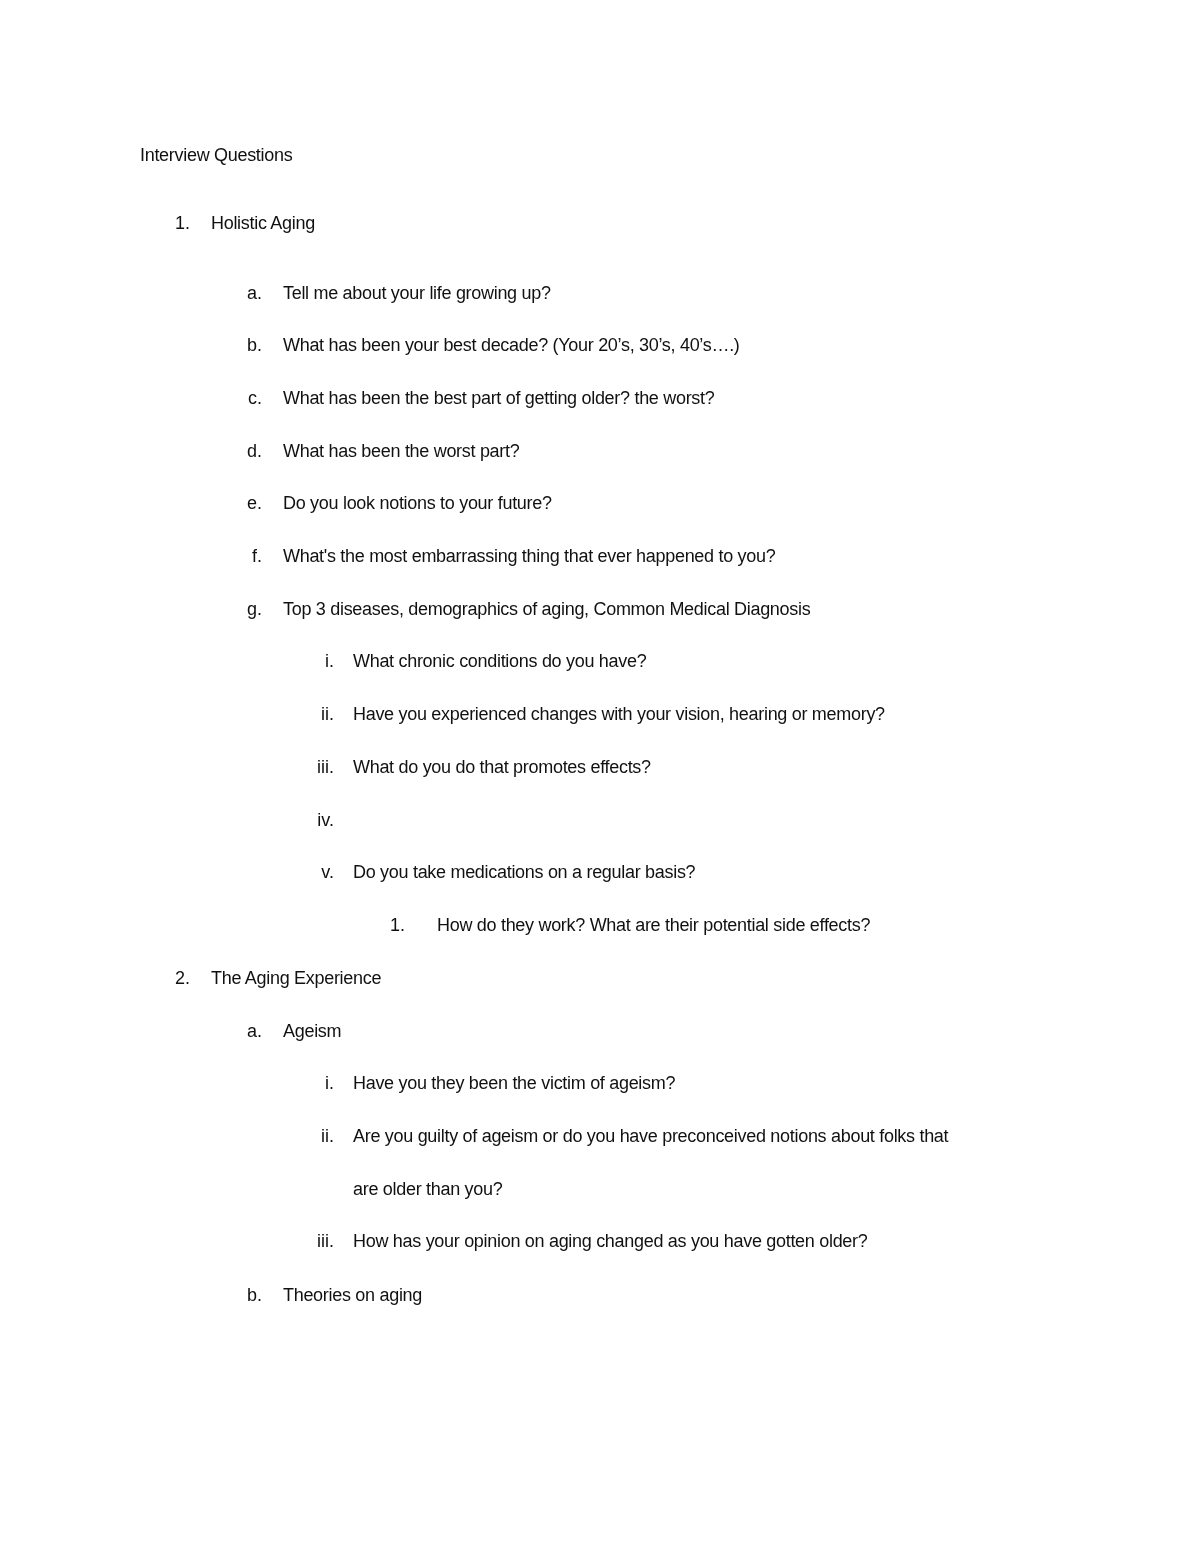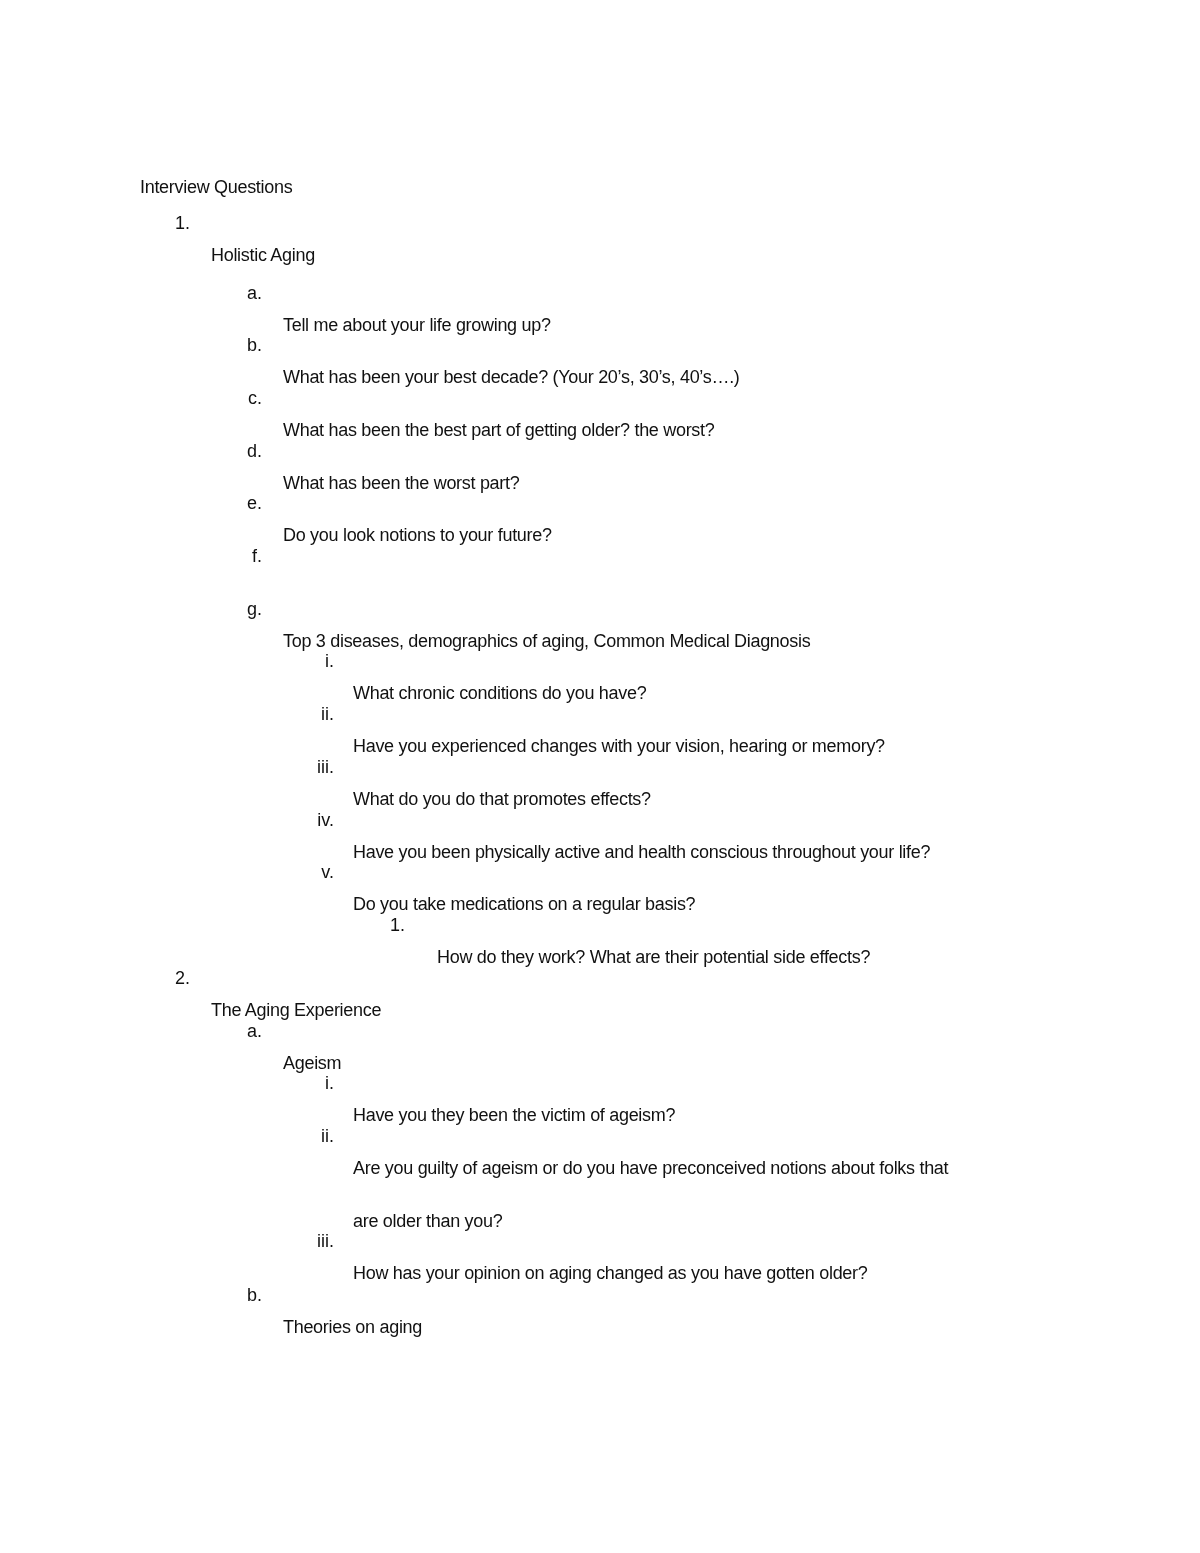--- a/index.html
+++ b/index.html
@@ -1,20 +1,20 @@
 <!DOCTYPE html>
 <html><head>
 <meta charset="utf-8">
 <style>
   html, body { margin: 0; padding: 0; background: #ffffff; }
   body { width: 1200px; height: 1553px; position: relative; overflow: hidden;
          font-family: "Liberation Sans", "DejaVu Sans", sans-serif; color: #111111; }
   .page { position: absolute; left: 0; top: 0; width: 1200px; height: 1553px; background: #ffffff; }
   .line { position: absolute; font-size: 18px; line-height: 22px; white-space: nowrap;
-          letter-spacing: -0.3px; transform: translateY(-11px); margin-top: 32px; }
+          letter-spacing: -0.3px; transform: translateY(-11px); }
   .marker { position: absolute; font-size: 18px; line-height: 22px; white-space: nowrap;
             text-align: right; width: 40px; transform: translateY(-11px); }
   .title { left: 140px; }
 </style>
 </head>
 <body>
 
 <div class="page">
 
   <div class="line title" style="top:155px">Interview Questions</div>
@@ -31,35 +31,35 @@
   <div class="marker" style="left:222px; top:398px">c.</div>
   <div class="line" style="left:283px; top:398px">What has been the best part of getting older?  the worst?</div>
 
   <div class="marker" style="left:222px; top:451px">d.</div>
   <div class="line" style="left:283px; top:451px">What has been the worst part?</div>
 
   <div class="marker" style="left:222px; top:503px">e.</div>
   <div class="line" style="left:283px; top:503px">Do you look notions to your future?</div>
 
   <div class="marker" style="left:222px; top:556px">f.</div>
+  <div class="line" style="left:283px; top:556px">What's the most embarrassing thing that ever happened to you?</div>
 
   <div class="marker" style="left:222px; top:609px">g.</div>
   <div class="line" style="left:283px; top:609px">Top 3 diseases, demographics of aging, Common Medical Diagnosis</div>
 
   <div class="marker" style="left:294px; top:661px">i.</div>
   <div class="line" style="left:353px; top:661px">What chronic conditions do you have?</div>
 
   <div class="marker" style="left:294px; top:714px">ii.</div>
   <div class="line" style="left:353px; top:714px">Have you experienced changes with your vision, hearing or memory?</div>
 
   <div class="marker" style="left:294px; top:767px">iii.</div>
   <div class="line" style="left:353px; top:767px">What do you do that promotes effects?</div>
 
   <div class="marker" style="left:294px; top:820px">iv.</div>
-  <div class="line" style="left:353px; top:820px">Have you been physically active and health conscious throughout your life?</div>
 
   <div class="marker" style="left:294px; top:872px">v.</div>
   <div class="line" style="left:353px; top:872px">Do you take medications on a regular basis?</div>
 
   <div class="marker" style="left:365px; top:925px">1.</div>
   <div class="line" style="left:437px; top:925px">How do they work?  What are their potential side effects?</div>
 
   <div class="marker" style="left:150px; top:978px">2.</div>
   <div class="line" style="left:211px; top:978px">The Aging Experience</div>
 

